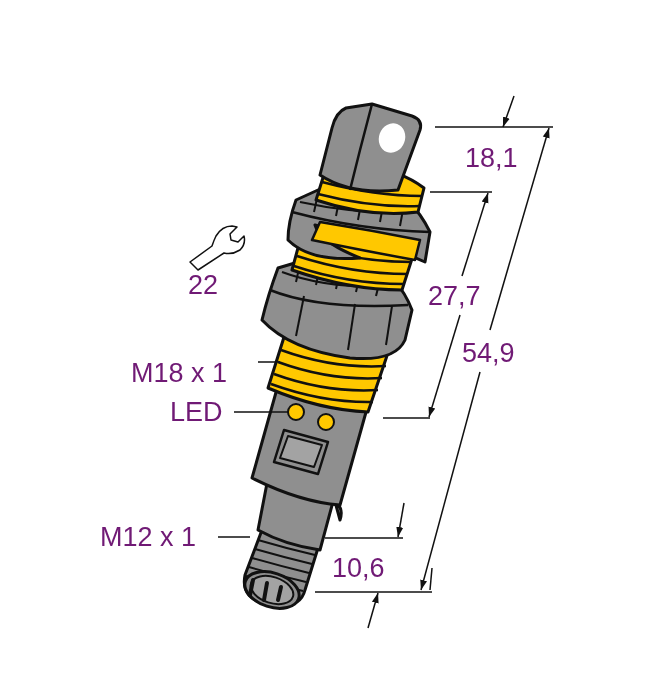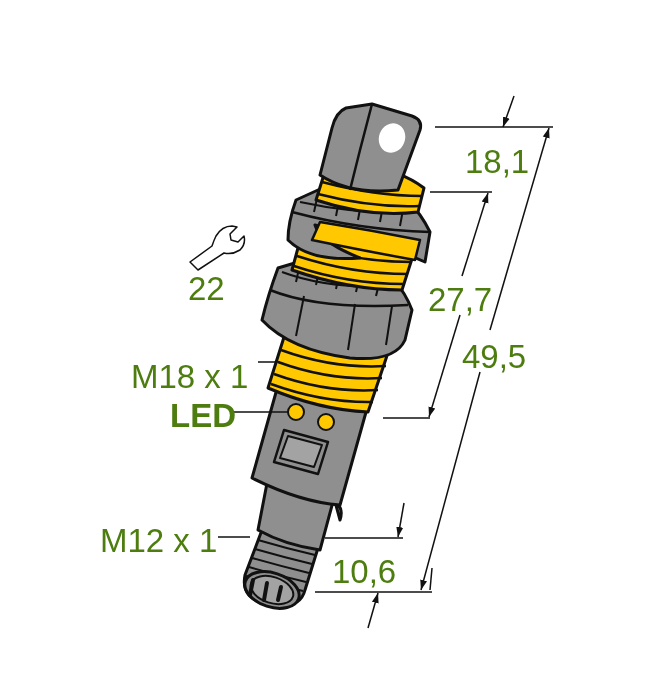--- a/index.html
+++ b/index.html
@@ -1,18 +1,18 @@
 <!DOCTYPE html>
 <html><head>
   <meta charset="utf-8">
   <style>
     html, body { margin: 0; padding: 0; background: #ffffff; }
     body { width: 654px; height: 700px; overflow: hidden; position: relative; font-family: "Liberation Sans", sans-serif; }
     #drawing { position: absolute; left: 0; top: 0; width: 654px; height: 700px; }
-    .lbl { position: absolute; font-family: "Liberation Sans", sans-serif; color: #4d7c0f; font-size: 33px; line-height: 1; white-space: nowrap; }
+    .lbl { position: absolute; font-family: "Liberation Sans", sans-serif; color: #701a75; font-size: 27px; line-height: 1; white-space: nowrap; }
   </style>
 </head>
 <body>
 
 <svg id="drawing" viewBox="0 0 654 700" xmlns="http://www.w3.org/2000/svg">
   <defs>
     <marker id="arr" viewBox="0 0 10 10" refX="10" refY="5" markerWidth="10" markerHeight="10" orient="auto-start-reverse" markerUnits="userSpaceOnUse">
       <path d="M0,1.5 L10,5 L0,8.5 z" fill="#111"></path>
     </marker>
   </defs>
@@ -141,19 +141,19 @@
     <line x1="325" y1="538" x2="403" y2="538"></line>
     <line x1="315" y1="592" x2="432" y2="592"></line>
     <line x1="404" y1="503" x2="398" y2="537" marker-end="url(#arr)"></line>
     <line x1="368" y1="628" x2="378" y2="593" marker-end="url(#arr)"></line>
     <line x1="432" y1="568" x2="430" y2="590"></line>
   </g>
 </svg>
 
 <div class="lbl" style="left:188px; top:272px;text-align:center;">22</div>
 <div class="lbl" style="left:131px; top:348px;margin-top:12px;">M18 x 1</div>
-<div class="lbl" style="left:170px; top:399px;font-weight:bold;">LED</div>
+<div class="lbl" style="left:170px; top:399px;">LED</div>
 <div class="lbl" style="left:100px; top:524px;text-align:right;">M12 x 1</div>
 
 <div class="lbl" style="left:465px; top:145px;">18,1</div>
 <div class="lbl" style="left:428px; top:283px;">27,7</div>
-<div class="lbl" style="left:462px; top:340px;">49,5</div>
+<div class="lbl" style="left:462px; top:340px;">54,9</div>
 <div class="lbl" style="left:332px; top:555px;">10,6</div>
 
 </body></html>

